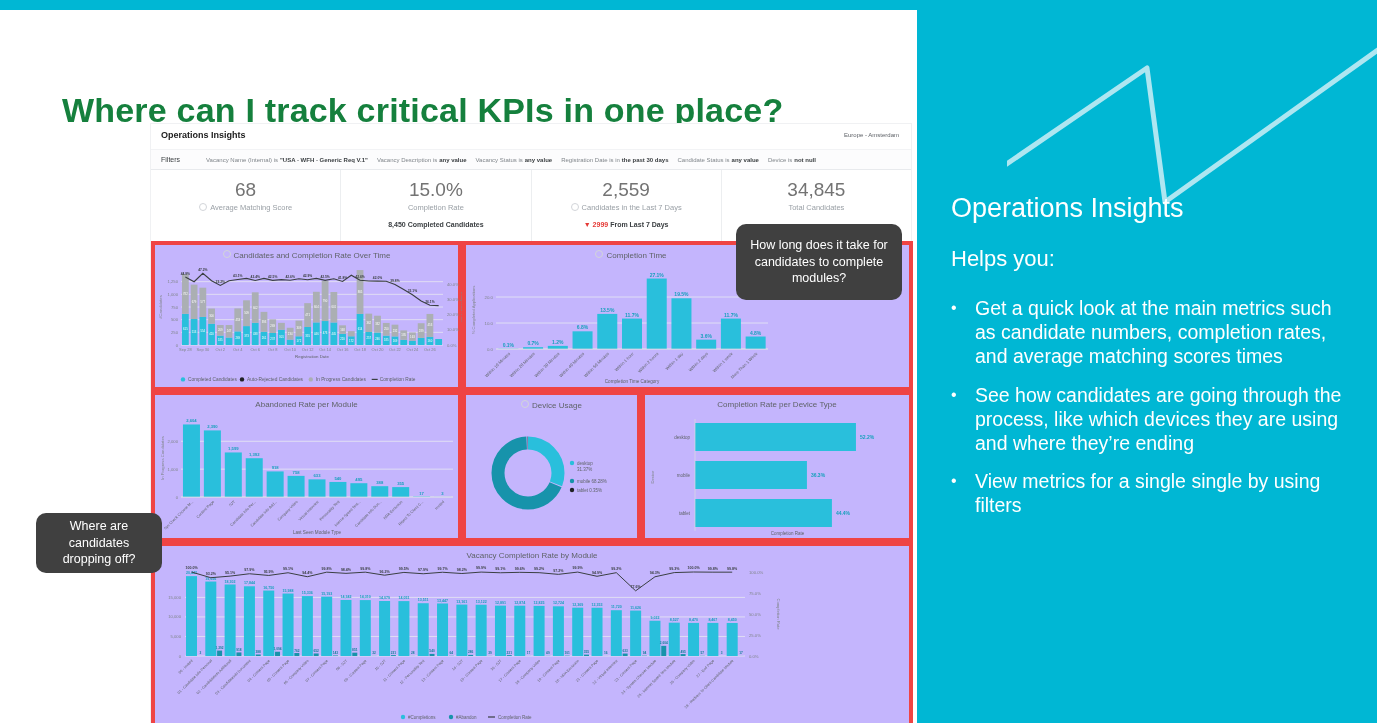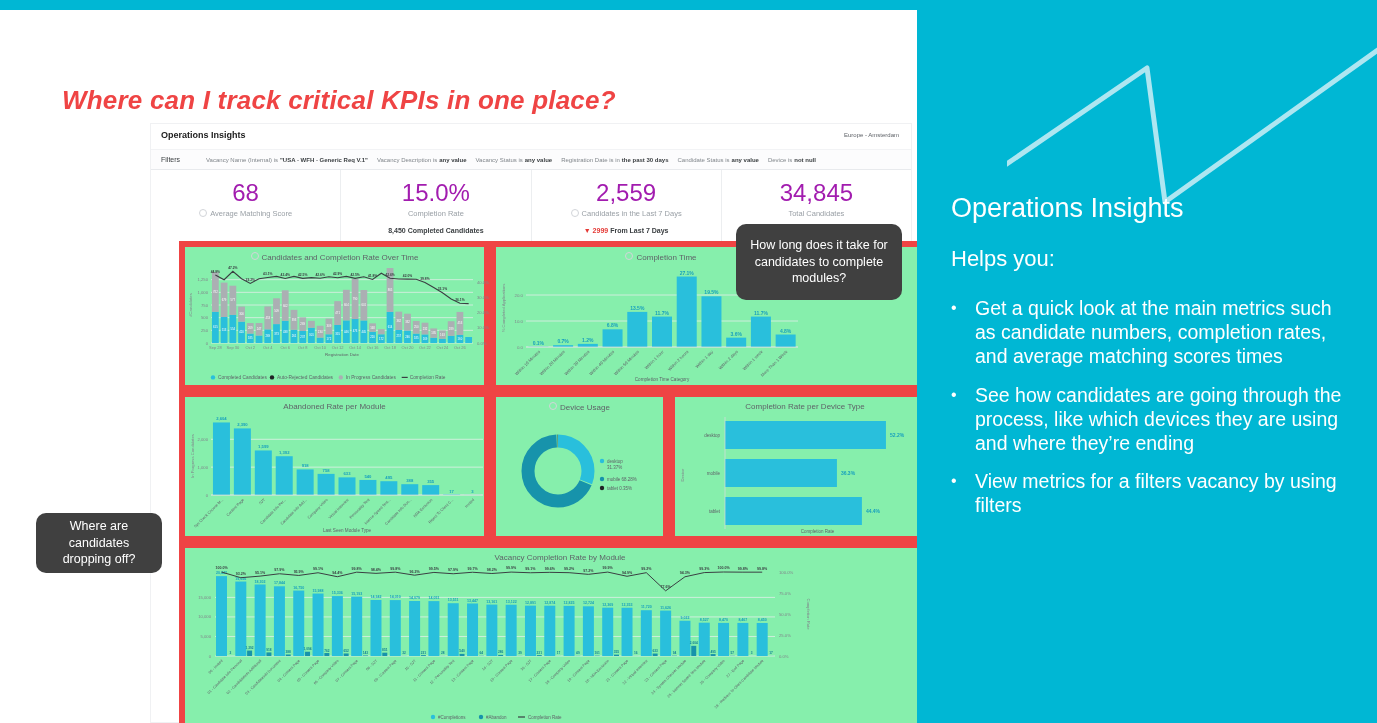--- a/index.html
+++ b/index.html
@@ -1,41 +1,41 @@
 <!DOCTYPE html>
 <html><head>
 <meta charset="utf-8">
 <style>
   html,body{margin:0;padding:0;}
   body{width:1377px;height:723px;position:relative;background:#fff;font-family:"Liberation Sans",sans-serif;overflow:hidden;}
 
   .top-bar{position:absolute;left:0;top:0;width:917px;height:10px;background:#00B7D4;}
 
-  .slide-title{position:absolute;left:62px;top:68px;font-size:26px;font-weight:700;color:#ef4444;letter-spacing:.2px;font-style:italic;}
+  .slide-title{position:absolute;left:62px;top:68px;font-size:34px;font-weight:700;color:#15803d;letter-spacing:.2px;}
 
   
   .dashboard{position:absolute;left:150px;top:123px;width:762px;height:600px;background:#fff;border:1px solid #F0F1F3;box-sizing:border-box;}
   .dash-header{position:absolute;top:0;left:0;right:0;height:25px;}
   .dash-title{position:absolute;left:10px;top:6px;font-size:9px;font-weight:700;color:#212121;}
   .dash-region{position:absolute;right:12px;top:8px;font-size:6px;color:#5F6368;}
   .filter-bar{position:absolute;top:25px;left:0;right:0;height:21px;background:#FCFCFD;border-top:1px solid #F2F3F5;border-bottom:1px solid #E8EAED;display:flex;align-items:center;padding:0 10px;box-sizing:border-box;font-size:6px;color:#80868B;white-space:nowrap;overflow:hidden;}
   .filters-label{font-size:7px;color:#3C4043;margin-right:26px;}
   .filter-item{margin-right:9px;}
   .filter-item .fv{color:#3C4043;font-weight:700;margin-left:2px;}
 
   .kpi-row{position:absolute;top:46px;left:0;right:0;height:71px;display:flex;}
   .kpi{flex:1;border-right:1px solid #ECEEF0;text-align:center;padding-top:9px;box-sizing:border-box;}
   .kpi:last-child{border-right:none;}
-  .kpi-value{font-size:24px;color:#a21caf;}
+  .kpi-value{font-size:19px;color:#737373;}
   .kpi-label{font-size:7.5px;color:#9AA0A6;margin-top:2px;}
   .info-ico{display:inline-block;width:6px;height:6px;border:1px solid #D2D5D9;border-radius:50%;margin-right:3px;vertical-align:-1px;}
   .kpi-sub{font-size:7px;color:#3C4043;font-weight:700;margin-top:9px;}
   .kpi-sub .red{color:#E53935;}
 
-  .card{position:absolute;border:6px solid #ef4444;box-sizing:border-box;background:#86efac;margin-left:28px;}
+  .card{position:absolute;border:4px solid #ef4444;box-sizing:border-box;background:#c4b5fd;}
   .card-title{text-align:center;font-size:8px;color:#5F6368;margin-top:5px;}
   .t-ico{display:inline-block;width:6px;height:6px;border:1px solid #D2D5D9;border-radius:50%;margin-right:3px;vertical-align:0px;}
   .card svg{position:absolute;left:0;bottom:0;}
   .card1{top:117px;left:0;width:311px;height:150px;}
   .card2{top:117px;left:311px;width:451px;height:150px;}
   .card2 .card-title{width:330px;}
   .card3{top:267px;left:0;width:311px;height:151px;}
   .card4{top:267px;left:311px;width:179px;height:151px;}
   .card5{top:267px;left:490px;width:272px;height:151px;}
   .card6{top:418px;left:0;width:762px;height:182px;border-bottom:none;}
@@ -613,17 +613,17 @@
         <div class="bullet">
           <span class="b-dot">•</span>
           <span class="b-text">Get a quick look at the main metrics such as candidate numbers, completion rates, and average matching scores times</span>
         </div>
         <div class="bullet">
           <span class="b-dot">•</span>
           <span class="b-text">See how candidates are going through the process, like which devices they are using and where they’re ending</span>
         </div>
         <div class="bullet">
           <span class="b-dot">•</span>
-          <span class="b-text">View metrics for a filters vacancy by using filters</span>
+          <span class="b-text">View metrics for a single single by using filters</span>
         </div>
       </div>
   </div>
 </div>
 
 </body></html>

